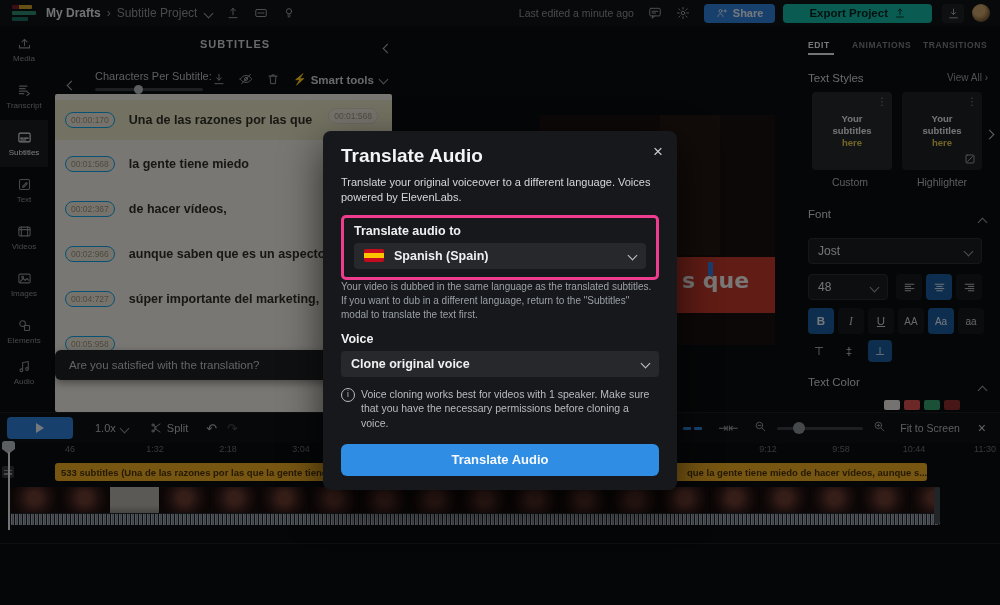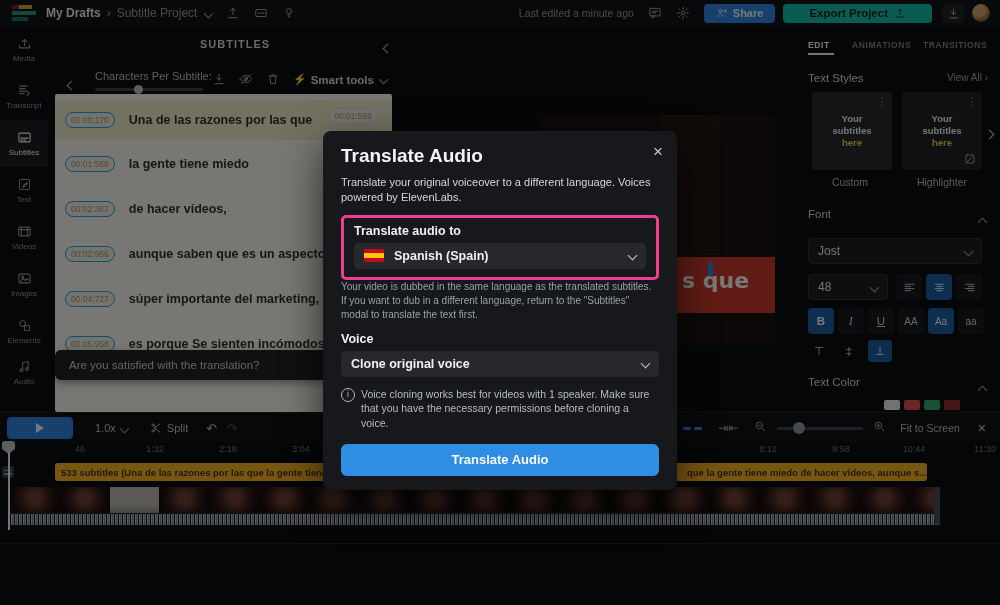--- a/index.html
+++ b/index.html
@@ -278,21 +278,20 @@
     <div class="subrow" style="top:140px;">
       <span class="pill">00:02:966</span>
       <span class="txt">aunque saben que es un aspecto</span>
     </div>
     <div class="subrow" style="top:185px;">
       <span class="pill">00:04:727</span>
       <span class="txt">súper importante del marketing,</span>
     </div>
     <div class="subrow" style="top:230px;">
       <span class="pill">00:05:958</span>
-      <span class="txt">es porque Se sienten incómodos</span>
     </div>
     <div class="toast">Are you satisfied with the translation?</div>
   </div>
 
   <div class="canvas">
     <div class="abs" style="left:120px;top:0;width:60px;height:140px;background:#221713;"></div>
     <div class="cap-banner"></div>
     <span class="cap-text">s que</span>
     <div class="caret"></div>
   </div>
@@ -409,21 +408,21 @@
     <span style="margin-left:10px;color:#9aa0a6;">
       <svg class="ic" width="13" height="13" viewBox="0 0 24 24">
           <circle cx="10" cy="10" r="6"></circle>
           <path d="M15 15l5 5M7.5 10h5M10 7.5v5"></path>
         </svg>
     </span>
     <span class="tl-txt" style="margin-left:14px;font-size:10.5px;">Fit to Screen</span>
     <span style="margin:0 14px 0 18px;color:#c3c7ca;font-size:14px;">×</span>
   </div>
 
-  <span class="ruler-tick" style="left:80px;">46</span>
+  <span class="ruler-tick" style="left:70px;">46</span>
   <span class="ruler-tick" style="left:155px;">1:32</span>
   <span class="ruler-tick" style="left:228px;">2:18</span>
   <span class="ruler-tick" style="left:301px;">3:04</span>
   <span class="ruler-tick" style="left:654px;">8:26</span>
   <span class="ruler-tick" style="left:768px;">9:12</span>
   <span class="ruler-tick" style="left:841px;">9:58</span>
   <span class="ruler-tick" style="left:914px;">10:44</span>
   <span class="ruler-tick" style="left:985px;">11:30</span>
 
   <div class="abs" style="left:2px;top:466px;width:12px;height:12px;border-radius:2px;background:#33383d;display:flex;flex-direction:column;justify-content:center;gap:2px;padding:0 2px;box-sizing:border-box;">

